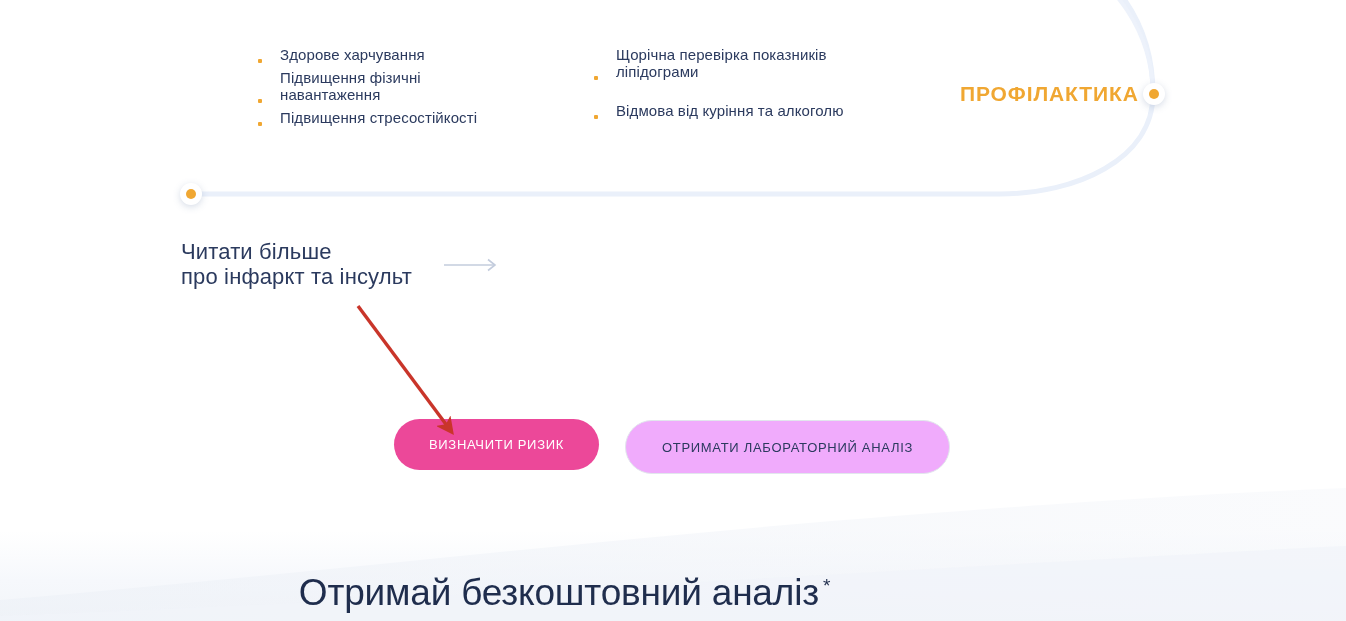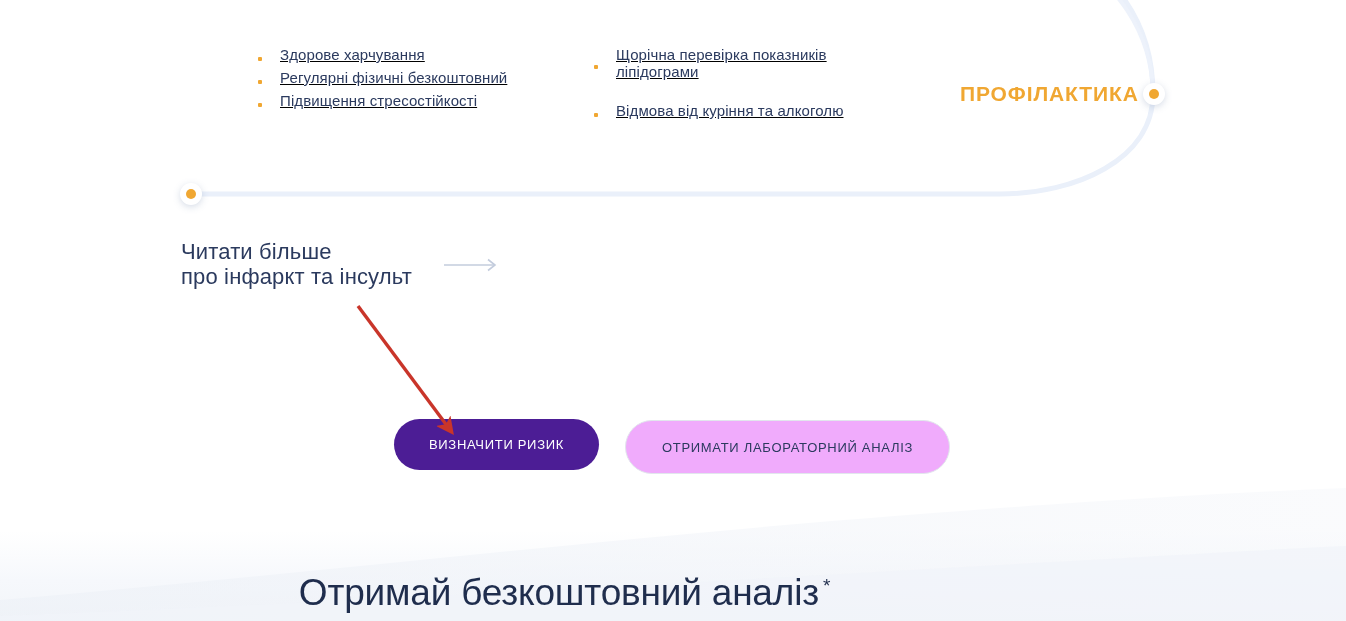--- a/index.html
+++ b/index.html
@@ -89,23 +89,22 @@
     top: 46px;
     display: flex;
     gap: 74px;
     z-index: 2;
   }
   .bullet-col { width: 262px; }
   .bullet-col.wide { width: 270px; }
 
   .bullet-item {
     display: flex;
-    align-items: center;
+    align-items: flex-end;
     margin-bottom: 6px;
-    text-decoration: underline;
   }
   .bullet-item .marker {
     flex: 0 0 auto;
     width: 4px;
     height: 4px;
     border-radius: 1px;
     background: #F0A732;
     margin-top: 8px;
     margin-right: 18px;
   }
@@ -155,21 +154,21 @@
     letter-spacing: 0.7px;
     white-space: nowrap;
     display: flex;
     align-items: center;
     justify-content: center;
   }
   .btn-primary {
     width: 205px;
     height: 51px;
     border-radius: 26px;
-    background: #4c1d95;
+    background: #ec4899;
     color: #ffffff;
     font-size: 13px;
   }
   .btn-outline {
     width: 325px;
     height: 54px;
     margin-left: 26px;
     margin-top: 1px;
     border-radius: 27px;
     background: #f0abfc;
@@ -247,21 +246,21 @@
 
   <div class="bullets">
 
     <div class="bullet-col">
       <div class="bullet-item">
         <span class="marker"></span>
         <span class="txt">Здорове харчування</span>
       </div>
       <div class="bullet-item">
         <span class="marker"></span>
-        <span class="txt">Регулярні фізичні безкоштовний</span>
+        <span class="txt">Підвищення фізичні навантаження</span>
       </div>
       <div class="bullet-item">
         <span class="marker"></span>
         <span class="txt">Підвищення стресостійкості</span>
       </div>
     </div>
 
     <div class="bullet-col wide">
       <div class="bullet-item">
         <span class="marker"></span>

